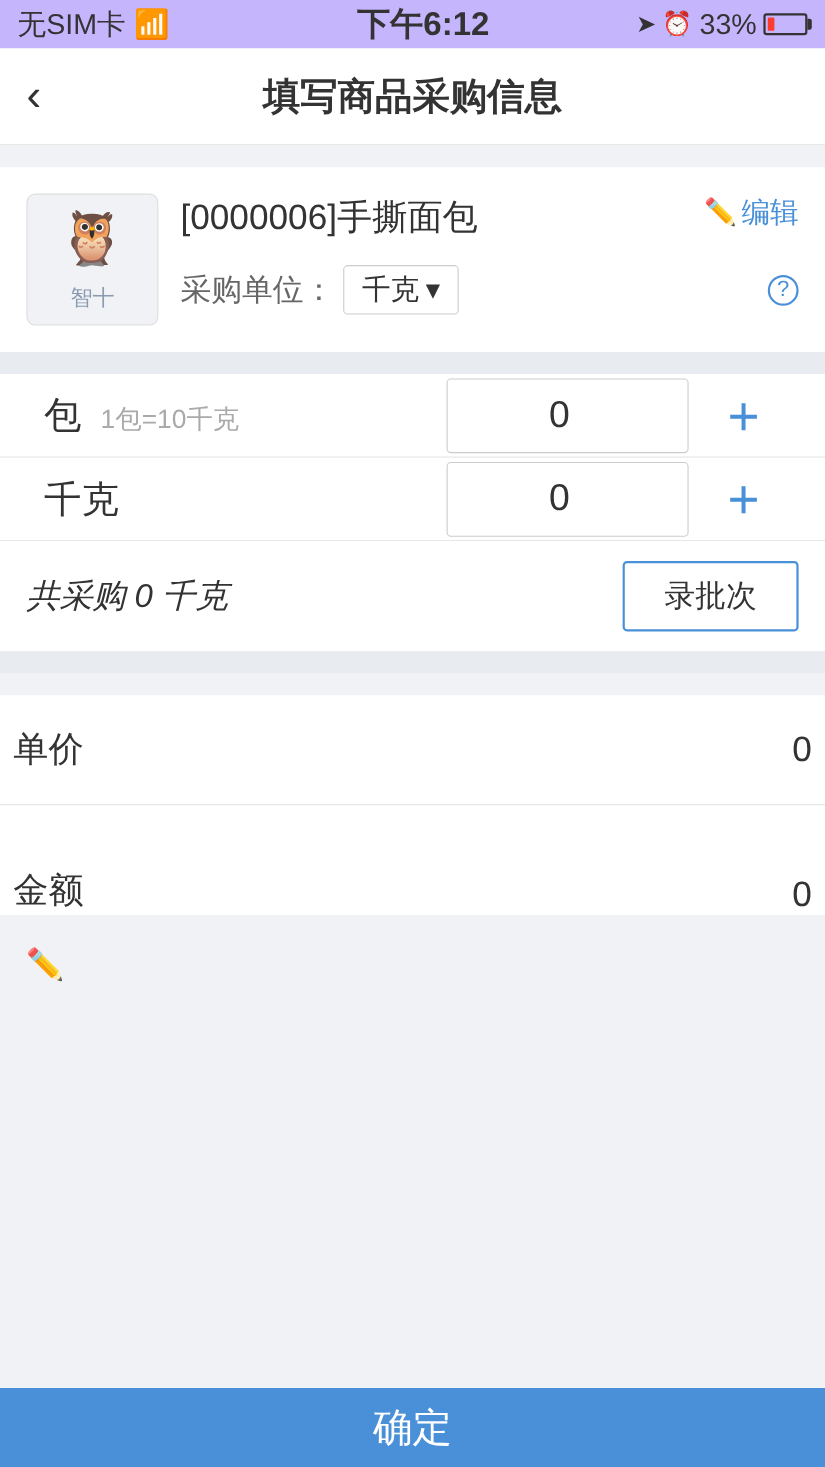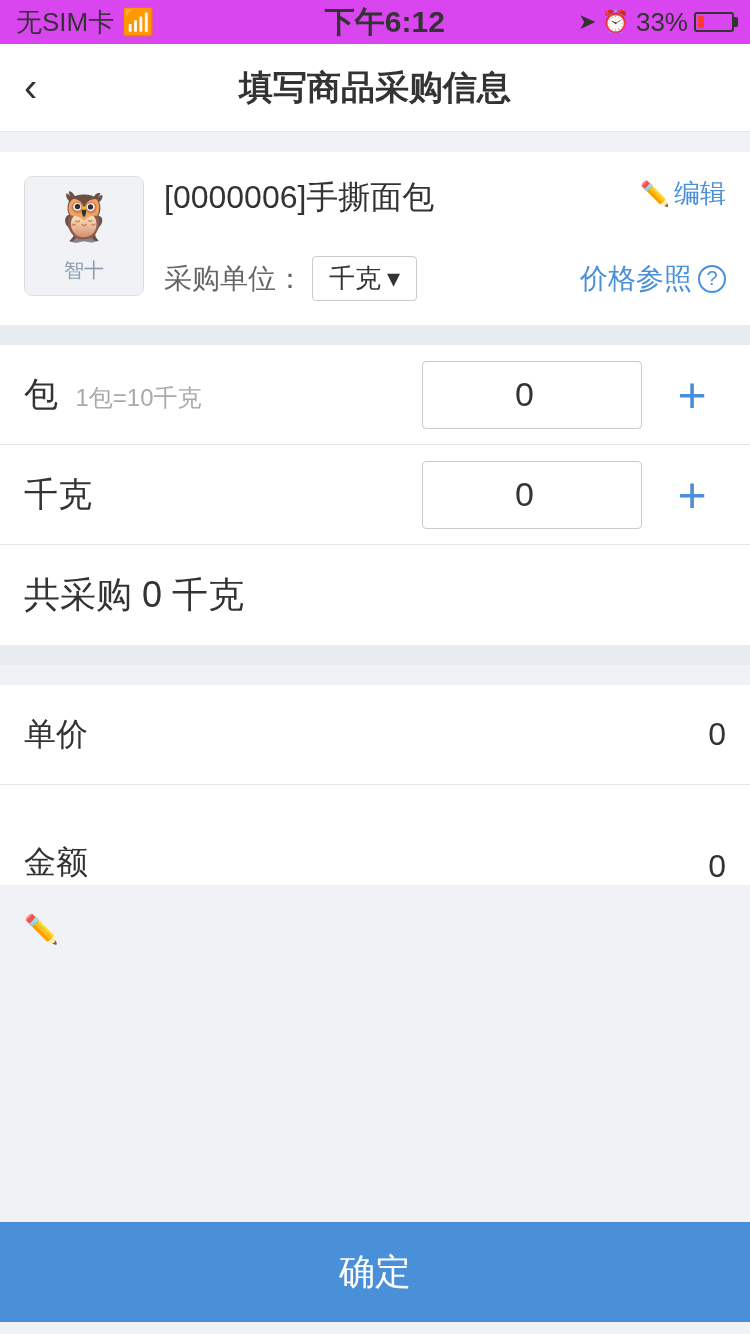--- a/index.html
+++ b/index.html
@@ -10,21 +10,21 @@
       font-family: -apple-system, "PingFang SC", "Helvetica Neue", Arial, sans-serif;
       background: #f0f2f5;
       font-size: 32px;
       color: #333;
     }
 
     
     .status-bar {
       width: 100%;
       height: 44px;
-      background: #d946ef;
+      background: #c4b5fd;
       display: flex;
       align-items: center;
       justify-content: space-between;
       padding: 0 16px;
       font-size: 28px;
       font-weight: 500;
     }
     .status-left {
       display: flex;
       align-items: center;
@@ -126,21 +126,21 @@
       font-size: 48px;
       display: block;
     }
     .product-details {
       flex: 1;
     }
     .product-name-row {
       display: flex;
       justify-content: space-between;
       align-items: flex-start;
-      margin-bottom: 36px;
+      margin-bottom: 21px;
     }
     .product-name {
       font-size: 32px;
       font-weight: 500;
       color: #333;
     }
     .edit-btn {
       font-size: 26px;
       color: #4a90d9;
       display: flex;
@@ -198,22 +198,22 @@
       background: #e8ecf0;
     }
 
     
     .input-section {
       background: #fff;
     }
     .input-row {
       display: flex;
       align-items: center;
-      padding: 0 24px;
-      height: 100px;
+      padding: 0 40px;
+      height: 76px;
       border-bottom: 1px solid #e5e5e5;
     }
     .input-label {
       font-size: 34px;
       color: #333;
       min-width: 80px;
     }
     .input-sub-label {
       font-size: 24px;
       color: #aaa;
@@ -254,22 +254,23 @@
     
     .summary-row {
       display: flex;
       align-items: center;
       justify-content: space-between;
       padding: 0 24px;
       height: 100px;
       background: #fff;
     }
     .summary-text {
-      font-size: 36px;
-      color: #333;
+      font-size: 30px;
+      color: #333;
+      font-style: italic;
     }
     .batch-btn {
       width: 160px;
       height: 64px;
       border: 2px solid #4a90d9;
       border-radius: 4px;
       background: #fff;
       color: #333;
       font-size: 28px;
       display: flex;
@@ -280,21 +281,21 @@
 
     
     .price-section {
       background: #fff;
       margin-top: 20px;
     }
     .price-row {
       display: flex;
       align-items: center;
       justify-content: space-between;
-      padding: 0 24px;
+      padding: 0 12px;
       height: 100px;
       border-bottom: 1px solid #e5e5e5;
     }
     .price-row:last-child {
       border-bottom: none;
       align-items: flex-end;
     }
     .price-label {
       font-size: 32px;
       color: #333;
@@ -326,24 +327,24 @@
 
     
     .main-content {
       background: #f0f2f5;
       min-height: calc(1334px - 44px - 88px - 100px);
     }
 
     
     .confirm-bar {
       position: fixed;
-      bottom: 12px;
+      bottom: 0;
       left: 0;
       width: 750px;
-      height: 100px;
+      height: 72px;
       background: #4a90d9;
       display: flex;
       align-items: center;
       justify-content: center;
       cursor: pointer;
     }
     .confirm-btn-text {
       font-size: 36px;
       color: #fff;
       font-weight: 500;
@@ -401,21 +402,20 @@
       </div>
       <div class="unit-row">
         <div class="unit-label">
           <span>采购单位：</span>
           <div class="unit-select">
             <span>千克</span>
             <span>▾</span>
           </div>
         </div>
         <div class="price-ref">
-          <span>价格参照</span>
           <div class="info-icon">
             <span>?</span>
           </div>
         </div>
       </div>
     </div>
   </div>
 
   <div class="section-divider"></div>
 
@@ -439,20 +439,23 @@
         <button class="plus-btn">+</button>
       </div>
     </div>
 
     <div class="summary-row">
       <div class="summary-text">
         <span>共采购</span>
         <span>0</span>
         <span>千克</span>
       </div>
+      <div class="batch-btn">
+        <span>录批次</span>
+      </div>
     </div>
   </div>
 
   <div class="section-divider"></div>
 
   <div class="price-section">
     <div class="price-row">
       <div class="price-label">单价</div>
       <div class="price-value">0</div>
     </div>

